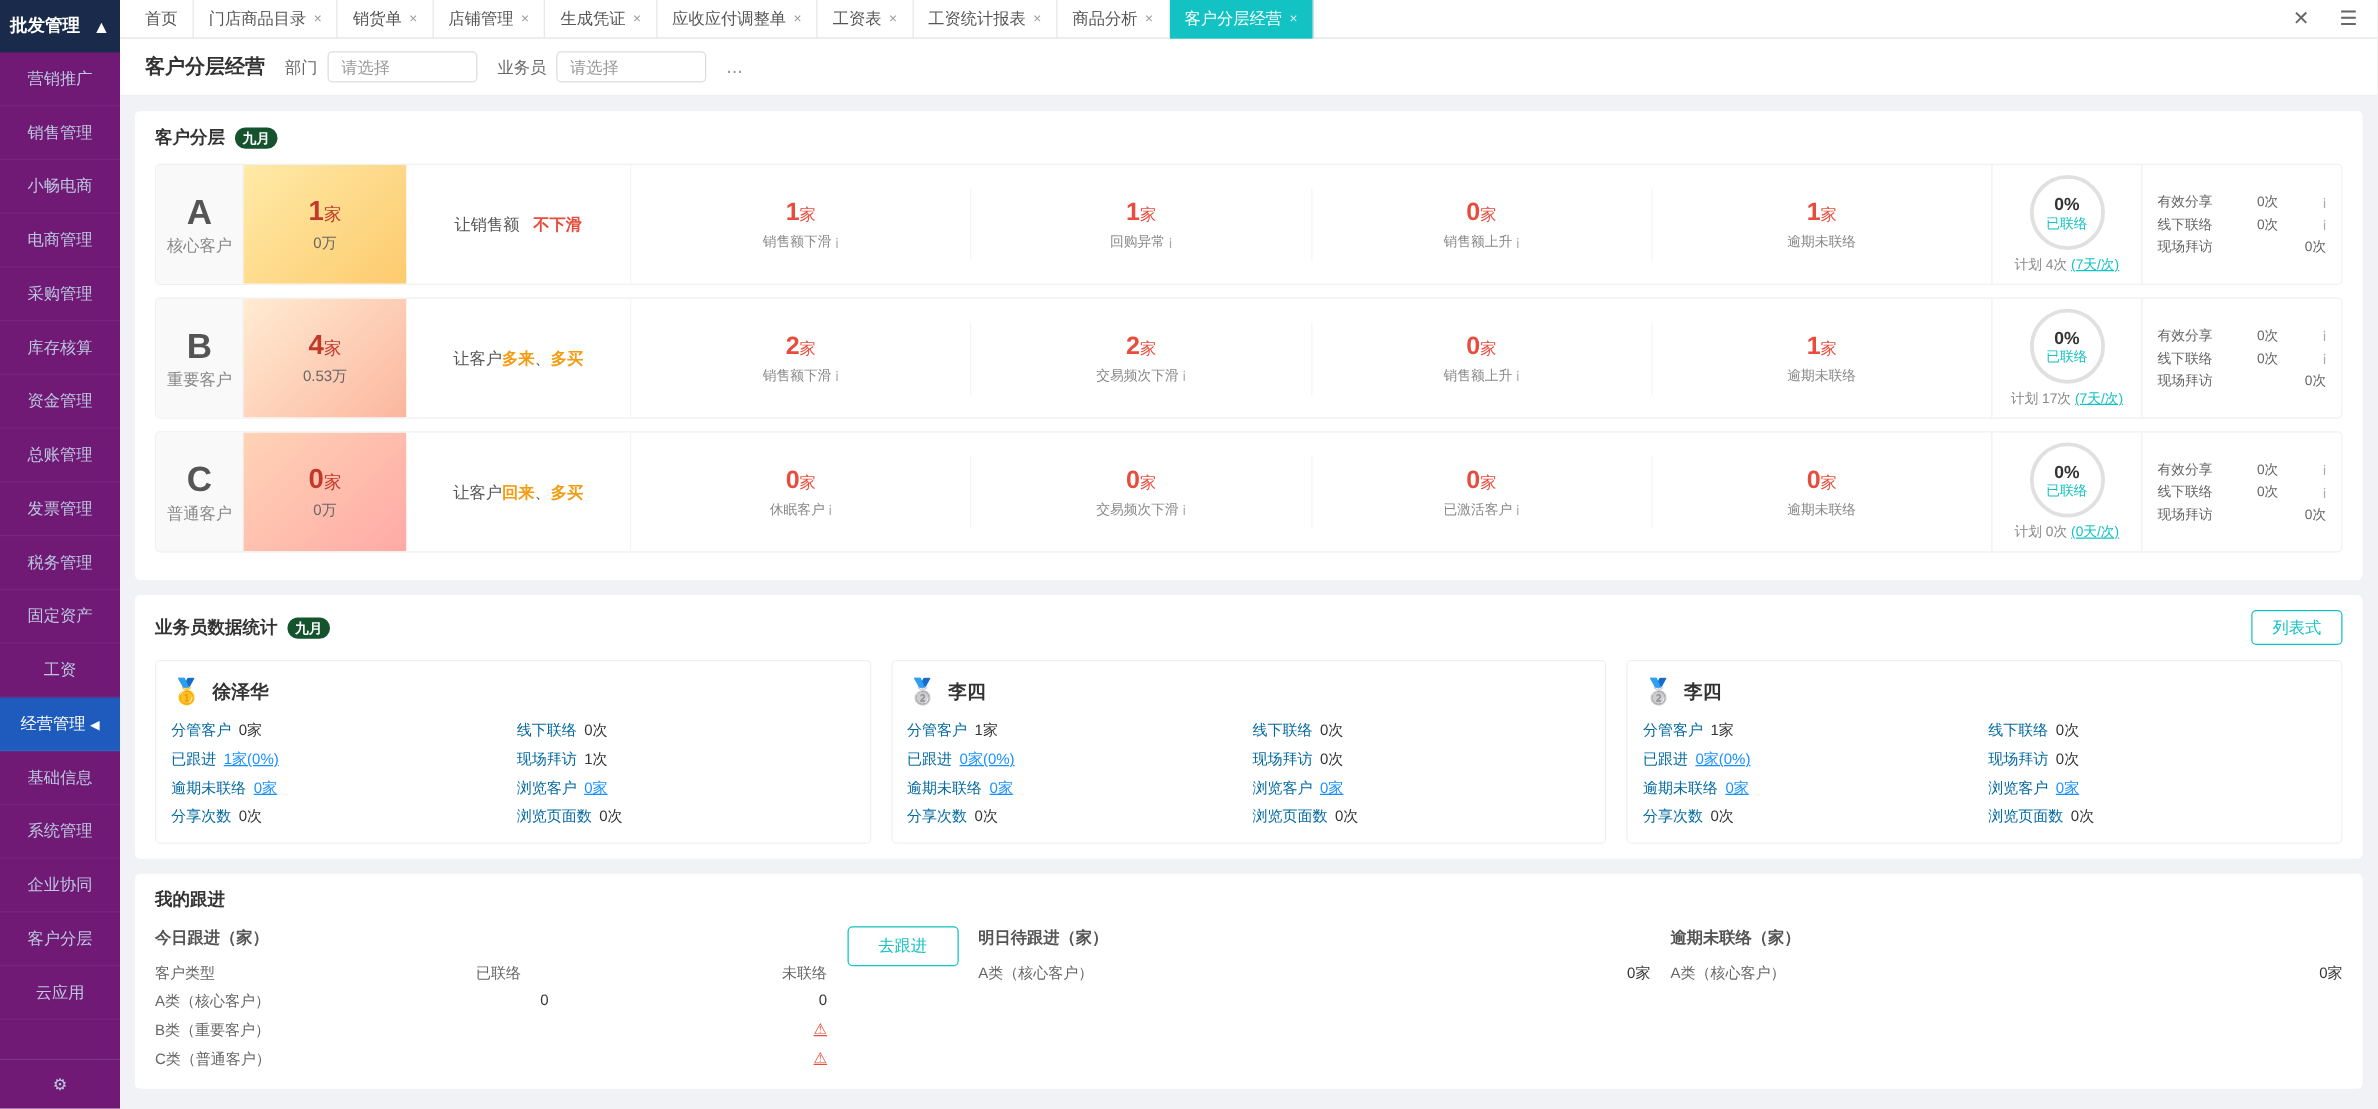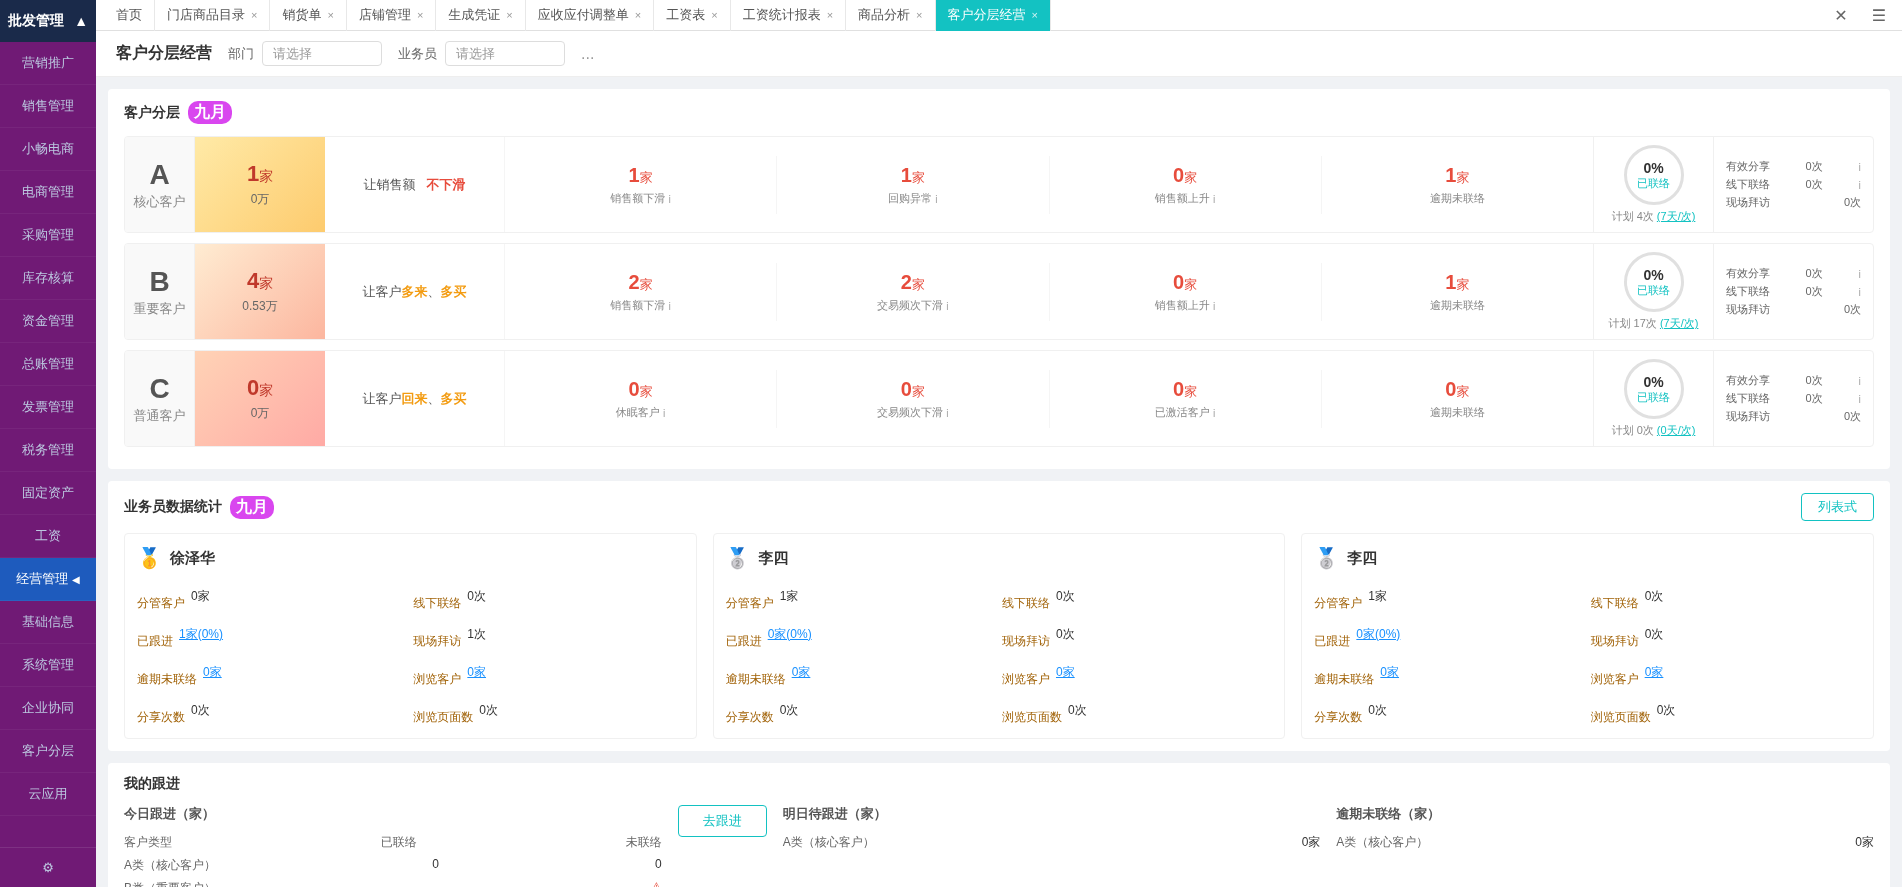--- a/index.html
+++ b/index.html
@@ -125,23 +125,23 @@
     .section-title {
       font-size: 14px;
       font-weight: bold;
       color: #333;
       display: flex;
       align-items: center;
       gap: 8px;
       margin-bottom: 12px;
     }
     .month-badge {
-      background: #d946ef;
+      background: #14532d;
       color: #fff;
-      font-size: 16px;
+      font-size: 11px;
       padding: 1px 6px;
       border-radius: 10px;
     }
 
     
     .tier-row {
       display: flex;
       align-items: stretch;
       border: 1px solid #f0f0f0;
       border-radius: 4px;
@@ -289,21 +289,21 @@
     }
     .staff-medal { font-size: 20px; }
     .staff-name { font-size: 15px; font-weight: bold; color: #333; }
     .staff-stats-grid {
       display: grid;
       grid-template-columns: 1fr 1fr;
       gap: 6px;
       font-size: 12px;
     }
     .staff-stat-row { display: flex; align-items: center; gap: 6px; }
-    .staff-stat-label { color: #a16207; white-space: nowrap; margin-top: 15px; }
+    .staff-stat-label { color: #0369a1; white-space: nowrap; }
     .staff-stat-val { color: #1890ff; text-decoration: underline; cursor: pointer; }
     .staff-stat-val-plain { color: #333; }
 
     
     .follow-section {
       background: #fff;
       margin: 12px 12px 0 12px;
       border-radius: 4px;
       padding: 12px 16px;
     }

